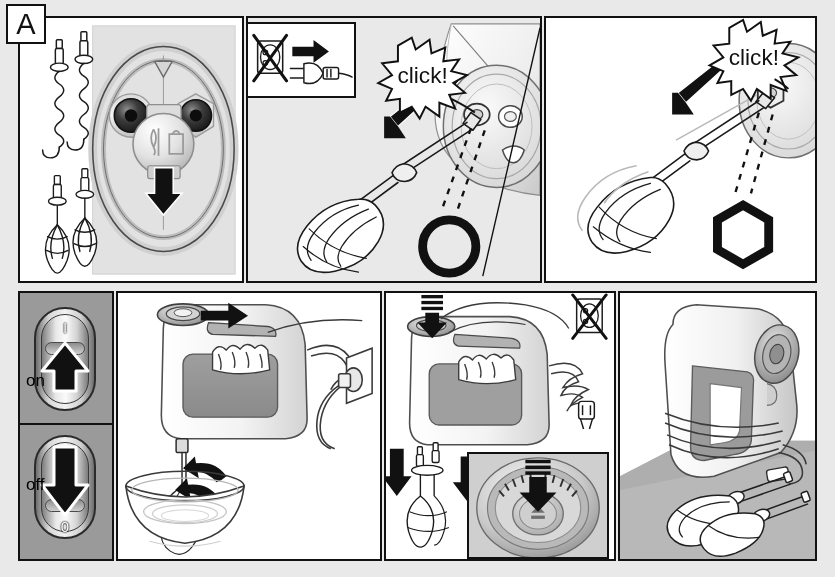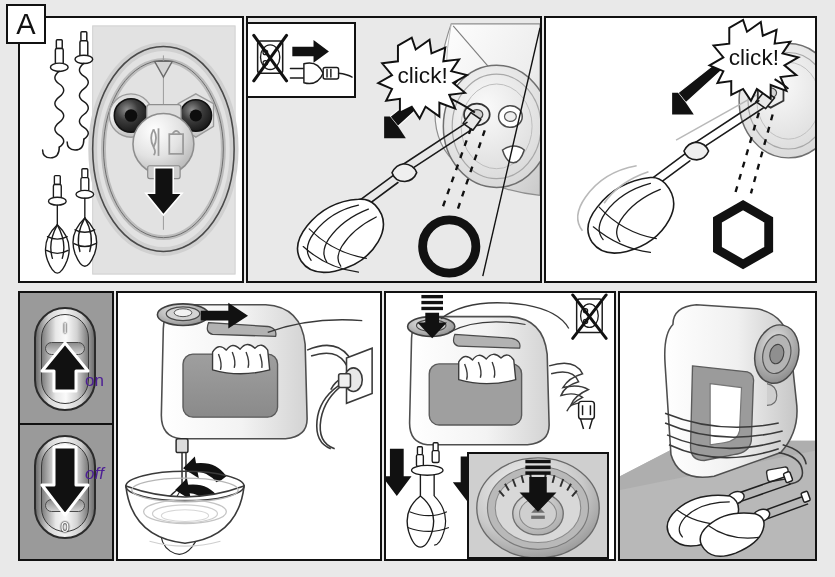--- a/index.html
+++ b/index.html
@@ -47,22 +47,22 @@
     position:absolute;left:9px;right:9px;height:13px;border-radius:7px;
     background:linear-gradient(180deg,#8d8d8d,#cfcfcf);
     border:1.5px solid #4a4a4a;box-sizing:border-box;
   }
   .rocker .mark{
     position:absolute;left:0;right:0;text-align:center;
     font-size:15px;color:#fff;font-weight:400;line-height:1;
     text-shadow:0 0 2px #000,0 0 2px #000;
   }
   .arrow-lab{
-    position:absolute;left:0;right:0;text-align:right;
-    font-size:17px;color:#4c1d95;line-height:1;z-index:6;pointer-events:none;
+    position:absolute;left:0;right:0;text-align:left;
+    font-size:17px;color:#000000;line-height:1;z-index:6;pointer-events:none;
   }
 
   
   #eject-inset{position:absolute;background:#fff;border:2px solid #111;box-sizing:border-box;overflow:hidden;}
 </style>
 </head>
 <body>
 
 <div id="sheet">
 
@@ -359,21 +359,21 @@
 
     <div class="switch-cell" style="top:134px;height:126px;">
       <div class="rocker" style="top:8px;">
         <div class="inner"></div>
         <div class="slot" style="top:62px;"></div>
         <div class="mark" style="top:82px;">0</div>
       </div>
       <svg style="position:absolute;left:0;top:0;width:100%;height:100%;" viewBox="0 0 78 126">
         <polygon points="39,88 16,58 28,58 28,20 50,20 50,58 62,58" fill="#111" stroke="#fff" stroke-width="3" stroke-linejoin="round"></polygon>
       </svg>
-      <div class="arrow-lab" style="top:38px;font-style:italic;">off</div>
+      <div class="arrow-lab" style="top:49px;">off</div>
     </div>
   </div>
 
   <div class="panel" id="panel-operate" style="left:116px;top:291px;width:266px;height:270px;">
     <svg class="fullsvg" viewBox="0 0 266 270" preserveAspectRatio="none">
       <defs>
         <linearGradient id="gMix" x1="0" y1="0" x2="1" y2="0">
           <stop offset="0" stop-color="#ffffff"></stop>
             <stop offset="55%" stop-color="#f3f3f3"></stop>
           <stop offset="100%" stop-color="#d3d3d3"></stop>

